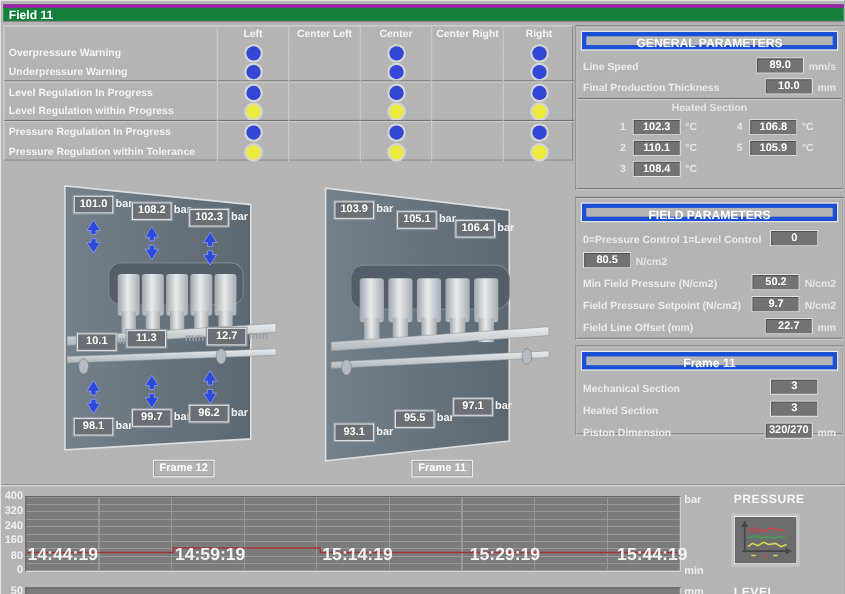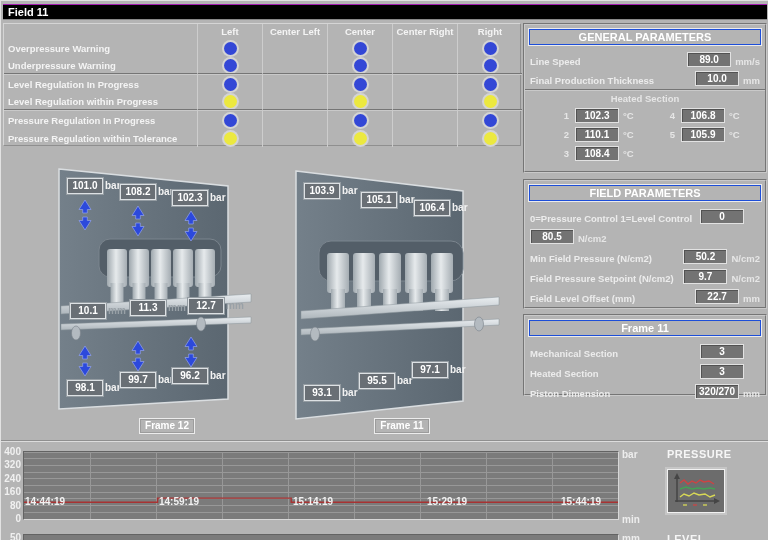--- a/index.html
+++ b/index.html
@@ -1,39 +1,39 @@
 <!DOCTYPE html>
 <html><head>
 <meta charset="utf-8">
 <style>
   * { margin:0; padding:0; box-sizing:border-box; }
   body { background:#9a9a9a; font-family:"Liberation Sans", sans-serif; }
   #screen { position:relative; width:768px; height:540px; background:#b4b4b4; overflow:hidden;
             border-top:1px solid #e2e2e2; border-left:1px solid #e2e2e2; }
   
-  .titlebar { position:absolute; left:2px; top:3px; width:764px; height:16px; background:#000000;
-              border-top:1px solid #a21caf; border-bottom:1px solid #878787;
+  .titlebar { position:absolute; left:2px; top:3px; width:764px; height:16px; background:#15803d;
+              border-top:3px solid #a21caf; border-bottom:1px solid #878787;
               color:#ffffff; font-weight:bold; font-size:11px; line-height:14px; padding-left:5px; }
   
   .stable { position:absolute; left:2px; top:22px; width:518px; height:123px;
             display:grid; grid-template-columns:193px repeat(5,65px); grid-template-rows:15px repeat(6,18px);
             border:1px solid #d5d5d5; border-right-color:#8f8f8f; border-bottom-color:#8f8f8f; }
   .scell { font-size:9.5px; font-weight:bold; color:#f4f4f4; display:flex; align-items:center; overflow:hidden; }
   .shead { justify-content:center; }
   .slabel { padding-left:4px; white-space:nowrap; }
   .sled  { justify-content:center; }
   .cv { border-left:1px solid #cdcdcd; }
   .sep { border-bottom:2px groove #c9c9c9; }
   .led { width:13px; height:13px; border-radius:50%; box-shadow:0 0 0 2px #d4d4d4; }
   
   .panel { position:absolute; left:522px; width:244px; border:2px groove #c9c9c9; }
   .p-gp { top:22px;  height:150px; }
   .p-fp { top:178px; height:130px; }
   .p-fr { top:313px; height:82px; }
-  .phead { height:16px; margin:4px 4px 3px; border:1px solid #1d4ed8; outline:1px solid #ececec;
+  .phead { height:16px; margin:4px 4px 3px; border:4px solid #1d4ed8; outline:1px solid #ececec;
            text-align:center; font-weight:bold; font-size:11px; color:#ffffff; line-height:14px; }
   .prow { display:flex; align-items:flex-end; height:19px; padding:0 5px; }
   .p-fp .prow, .p-fr .prow { height:20px; }
   .lbl { width:170px; font-size:9.5px; font-weight:bold; color:#ececec; white-space:nowrap; overflow:hidden; }
   .vbox { width:44px; height:15px; background:#737373; border:1px solid #e2e2e2;
           box-shadow:inset 1px 1px 0 #525252; color:#ffffff; font-weight:bold; font-size:10px;
           text-align:center; line-height:13px; flex:none; }
   .unit { margin-left:4px; font-size:9.5px; font-weight:bold; color:#e6e6e6; white-space:nowrap; }
   .hswrap { margin-top:3px; border-top:2px groove #c9c9c9; padding-top:2px; }
   .hstitle { text-align:center; font-size:9.5px; font-weight:bold; color:#e6e6e6; height:13px; }
@@ -51,21 +51,21 @@
             font-weight:bold; font-size:10px; text-align:center; line-height:14px; }
   .arrow { position:absolute; }
   
   .divider { position:absolute; left:0; top:439px; width:768px; height:2px;
              border-top:1px solid #8f8f8f; border-bottom:1px solid #dcdcdc; }
   #plot { position:absolute; left:22px; top:450px; width:596px; height:69px; background:#7b7b7b;
           border:1px solid; border-color:#636363 #d8d8d8 #d8d8d8 #636363; }
   #plot2 { position:absolute; left:22px; top:533px; width:596px; height:7px; background:#7b7b7b;
            border:1px solid; border-color:#636363 #d8d8d8 #d8d8d8 #636363; border-bottom:none; }
   .ylab { position:absolute; width:19px; text-align:right; font-size:10px; font-weight:bold; color:#f0f0f0; }
-  .tlab { position:absolute; top:495px; font-size:10px; font-weight:bold; color:#f2f2f2; }
+  .tlab { position:absolute; top:495px; font-size:16px; font-weight:bold; color:#f2f2f2; }
   .unitlab { position:absolute; left:621px; font-size:10px; font-weight:bold; color:#ededed; }
   .plabel { position:absolute; left:666px; top:447px; font-size:11px; font-weight:bold;
             color:#f6f6f6; letter-spacing:0.5px; }
   .llabel { position:absolute; left:666px; top:532px; font-size:11px; font-weight:bold;
             color:#f6f6f6; letter-spacing:0.5px; }
   .trend-btn { position:absolute; left:666px; top:468px; width:58px; height:44px; background:#6c6c6c;
                border:1px solid #f1f1f1; box-shadow:0 0 0 2px #c6c6c6; padding:1px; cursor:pointer; }
 </style>
 </head>
 <body>
@@ -209,21 +209,21 @@
       <span class="lbl">Min Field Pressure (N/cm2)</span>
       <div class="vbox">50.2</div>
           <span class="unit">N/cm2</span>
         </div>
         <div class="prow">
       <span class="lbl">Field Pressure Setpoint (N/cm2)</span>
       <div class="vbox">9.7</div>
           <span class="unit">N/cm2</span>
         </div>
         <div class="prow">
-      <span class="lbl">Field Level Offset (mm)</span>
+      <span class="lbl">Field Line Offset (mm)</span>
       <div class="vbox">22.7</div>
           <span class="unit">mm</span>
         </div>
       </div>
   </div>
 
   <div class="panel p-fr">
     <div class="phead">Frame 11</div>
     <div id="frRows">
         <div class="prow">
@@ -277,21 +277,21 @@
         <ellipse cx="152" cy="163" rx="4.5" ry="7" fill="#b3bac0" stroke="#79828a" stroke-width="0.6"></ellipse>
   </svg>
       <div class="fbox" style="left:66px;top:177px">101.0</div>
               <span class="funit u-bar" style="left:104px;top:179px">bar</span>
       <div class="fbox" style="left:119px;top:183px">108.2</div>
               <span class="funit u-bar" style="left:157px;top:185px">bar</span>
       <div class="fbox" style="left:171px;top:189px">102.3</div>
               <span class="funit u-bar" style="left:209px;top:191px">bar</span>
       <div class="fbox" style="left:69px;top:302px">10.1</div>
               <span class="funit u-mm" style="left:107px;top:304px">mm</span>
-      <div class="fbox" style="left:129px;top:299px">11.3</div>
+      <div class="fbox" style="left:114px;top:299px">11.3</div>
               <span class="funit u-mm" style="left:167px;top:301px">mm</span>
       <div class="fbox" style="left:187px;top:297px">12.7</div>
               <span class="funit u-mm" style="left:225px;top:299px">mm</span>
       <div class="fbox" style="left:66px;top:379px">98.1</div>
               <span class="funit u-bar" style="left:104px;top:381px">bar</span>
       <div class="fbox" style="left:119px;top:371px">99.7</div>
               <span class="funit u-bar" style="left:157px;top:373px">bar</span>
       <div class="fbox" style="left:171px;top:367px">96.2</div>
               <span class="funit u-bar" style="left:209px;top:369px">bar</span>
       <svg class="arrow" style="left:77px;top:198px" width="14" height="32" viewBox="0 0 14 32">

